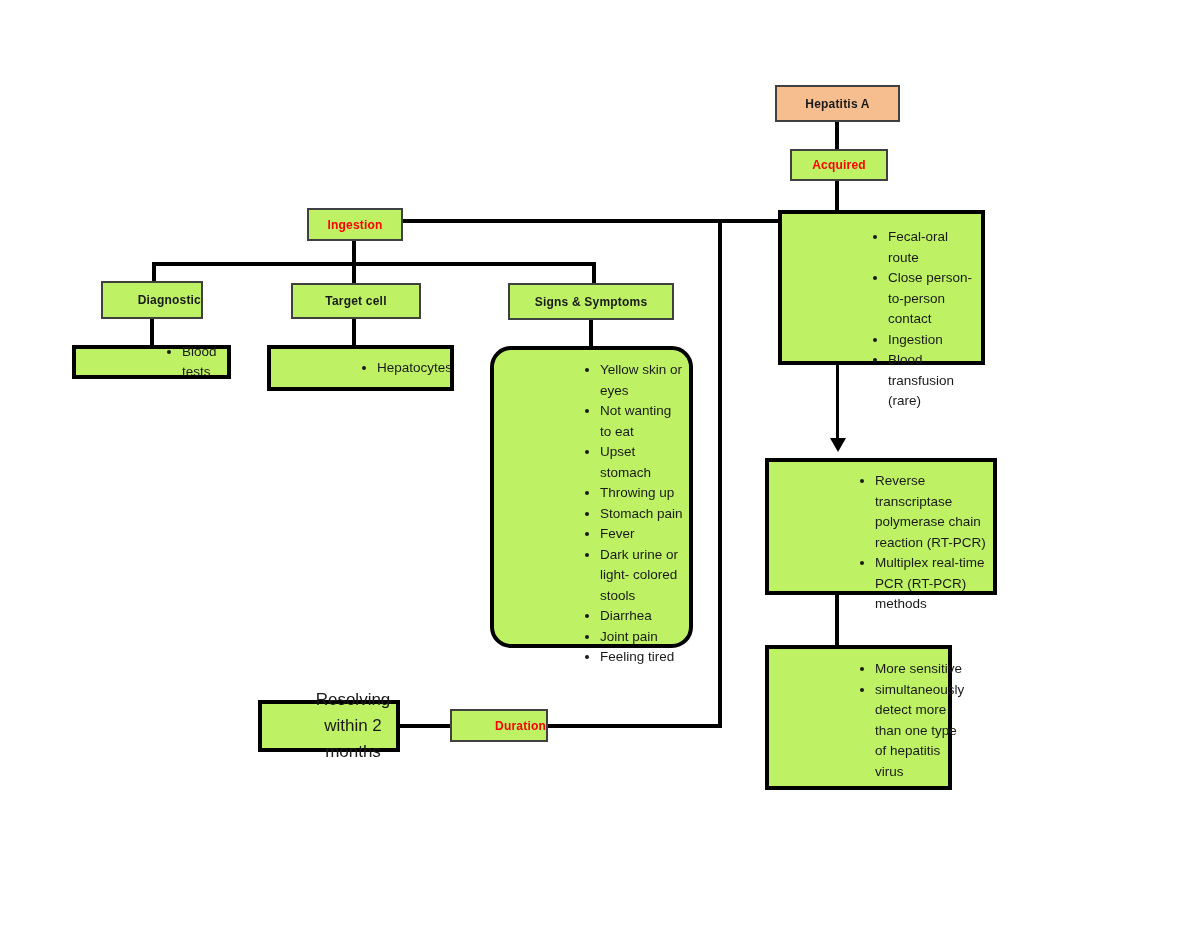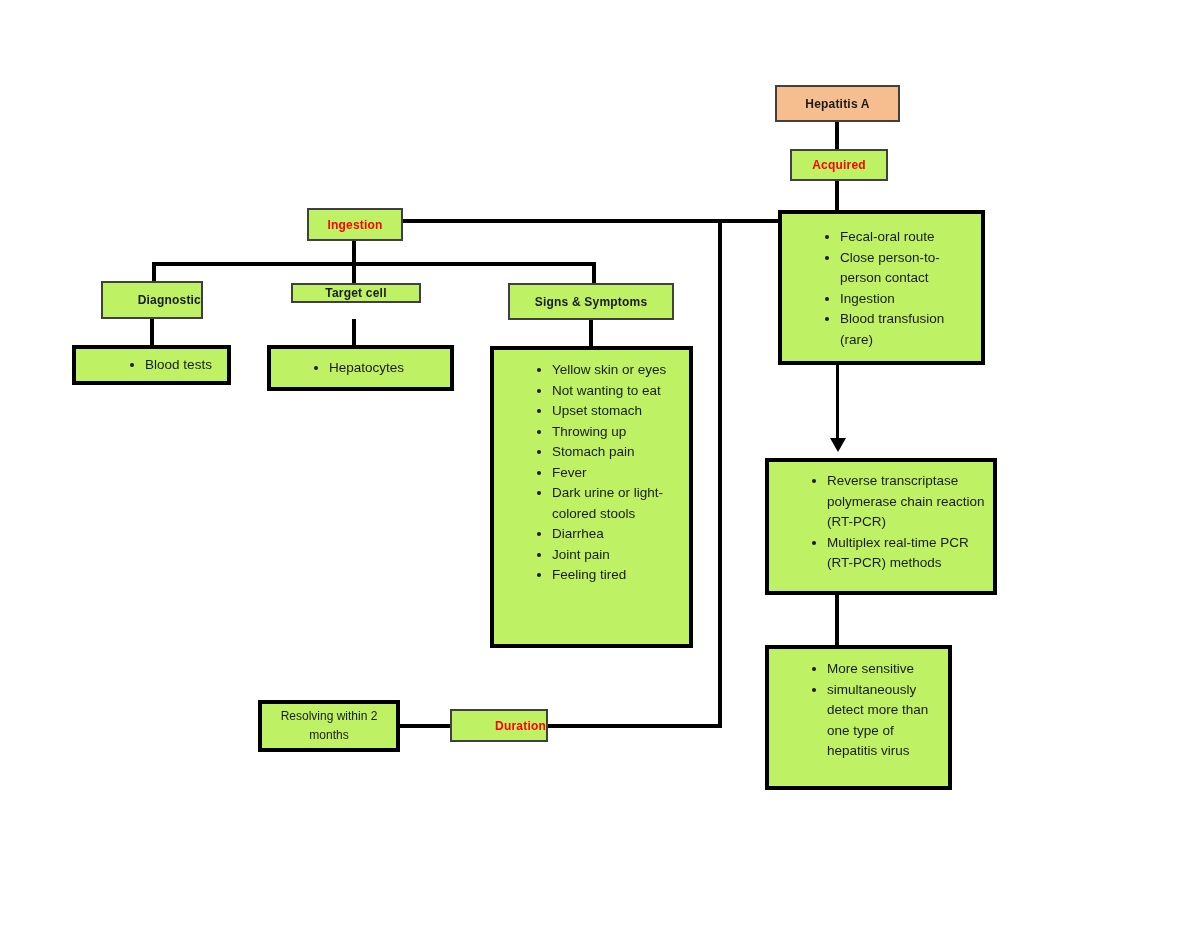--- a/index.html
+++ b/index.html
@@ -23,20 +23,21 @@
     color: #1a1a1a;
   }
   .thin {
     border: 2px solid var(--thin-border);
     font-weight: bold;
     font-size: 12px;
     letter-spacing: 0.2px;
   }
   .thick {
     border: 4px solid var(--line-color);
+    padding-left: 48px;
   }
   .red-label { color: var(--red-text); }
   .fill-accent { background: var(--accent-fill); }
 
   
   .bullets {
     justify-content: flex-start;
     align-items: flex-start;
     text-align: left;
     font-size: 13.5px;
@@ -60,23 +61,23 @@
   }
   .arrowhead {
     position: absolute;
     width: 0;
     height: 0;
     border-left: 8px solid transparent;
     border-right: 8px solid transparent;
     border-top: 14px solid var(--line-color);
   }
   .resolving-text {
-    font-size: 12px;
+    font-size: 17px;
     font-weight: normal;
-    line-height: 19px;
+    line-height: 26px;
     padding: 0 10px;
   }
 </style>
 </head>
 <body>
 
 <div class="canvas">
 
   <div class="line" style="left:835px; top:122px; width:4px; height:28px;"></div>
   <div class="line" style="left:835px; top:181px; width:4px; height:30px;"></div>
@@ -105,45 +106,45 @@
   </div>
 
   <div class="node thin red-label" style="left:307px; top:208px; width:96px; height:33px;">
     <span>Ingestion</span>
   </div>
 
   <div class="node thin" style="left:101px; top:281px; width:102px; height:38px;justify-content:flex-end;">
     <span>Diagnostic</span>
   </div>
 
-  <div class="node thin" style="left:291px; top:283px; width:130px; height:20px;">
+  <div class="node thin" style="left:291px; top:283px; width:130px; height:36px;">
     <span>Target cell</span>
   </div>
 
   <div class="node thin" style="left:508px; top:283px; width:166px; height:37px;text-align:right;">
     <span>Signs &amp; Symptoms</span>
   </div>
 
   <div class="node thin red-label" style="left:450px; top:709px; width:98px; height:33px;justify-content:flex-end;">
     <span>Duration</span>
   </div>
 
-  <div class="node thick bullets pad-center" style="left:72px; top:345px; width:159px; height:40px;justify-content:center;">
+  <div class="node thick bullets pad-center" style="left:72px; top:345px; width:159px; height:34px;justify-content:center;">
     <ul>
         <li>Blood tests</li>
       </ul>
   </div>
 
   <div class="node thick bullets pad-center" style="left:267px; top:345px; width:187px; height:46px;">
     <ul>
         <li>Hepatocytes</li>
       </ul>
   </div>
 
-  <div class="node thick bullets" style="left:490px; top:346px; width:203px; height:302px; padding-top:10px;">
+  <div class="node thick bullets" style="left:490px; top:346px; width:203px; height:302px; padding-top:10px;border-radius:21px;">
     <ul>
         <li>Yellow skin or eyes</li>
         <li>Not wanting to eat</li>
         <li>Upset stomach</li>
         <li>Throwing up</li>
         <li>Stomach pain</li>
         <li>Fever</li>
         <li>Dark urine or light- colored stools</li>
         <li>Diarrhea</li>
         <li>Joint pain</li>

